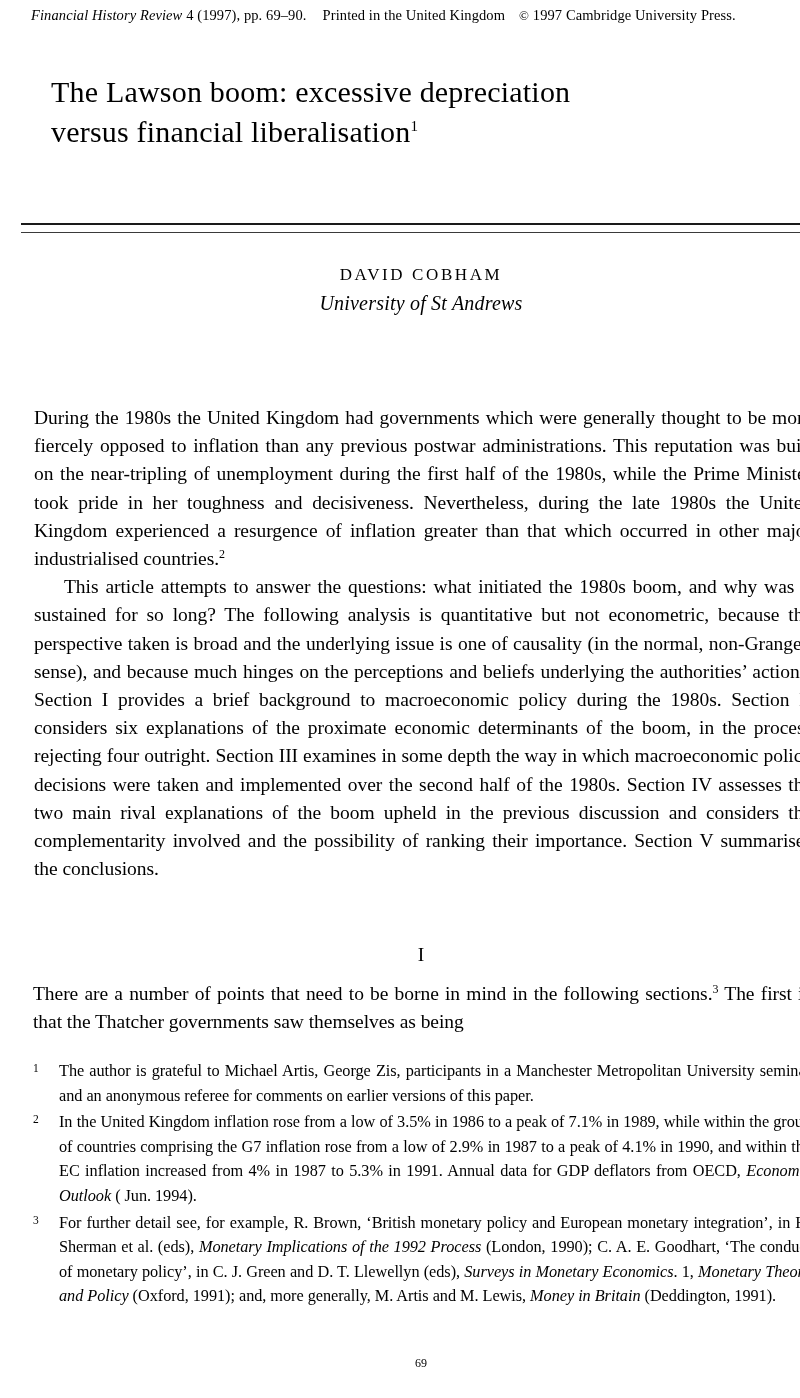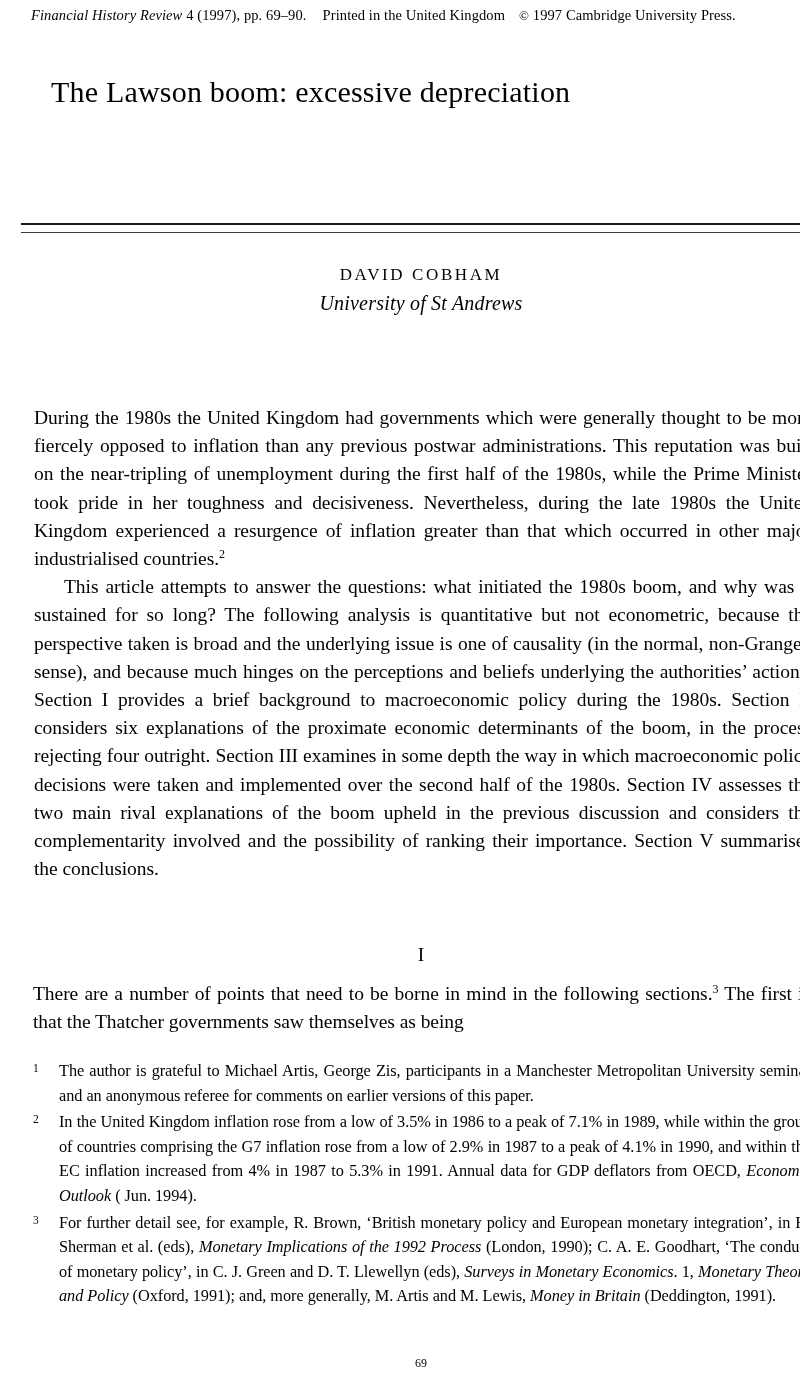--- a/index.html
+++ b/index.html
@@ -181,20 +181,21 @@
 <div class="page">
 
   <div class="running-head">
     <span class="journal">Financial History Review</span>
     <span>4 (1997), pp. 69–90.</span><span class="rh-gap-1"></span><span>Printed in the United Kingdom</span><span class="rh-gap-2"></span><span class="copy-glyph">©</span>
     <span>1997 Cambridge University Press.</span>
   </div>
 
   <div class="title-block">
     <div class="title-line">The Lawson boom: excessive depreciation</div>
+    <div class="title-line"><span>versus financial liberalisation</span><sup>1</sup></div>
   </div>
 
   <div class="rule rule-top"></div>
   <div class="rule rule-bottom"></div>
 
   <div class="author-block">
     <div class="author-name">DAVID COBHAM</div>
     <div class="author-affil">University of St Andrews</div>
   </div>
 

